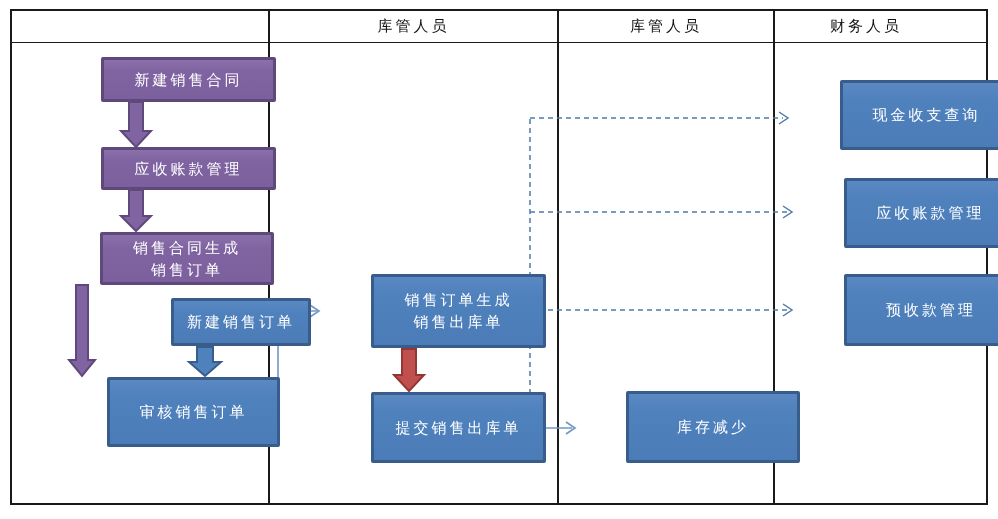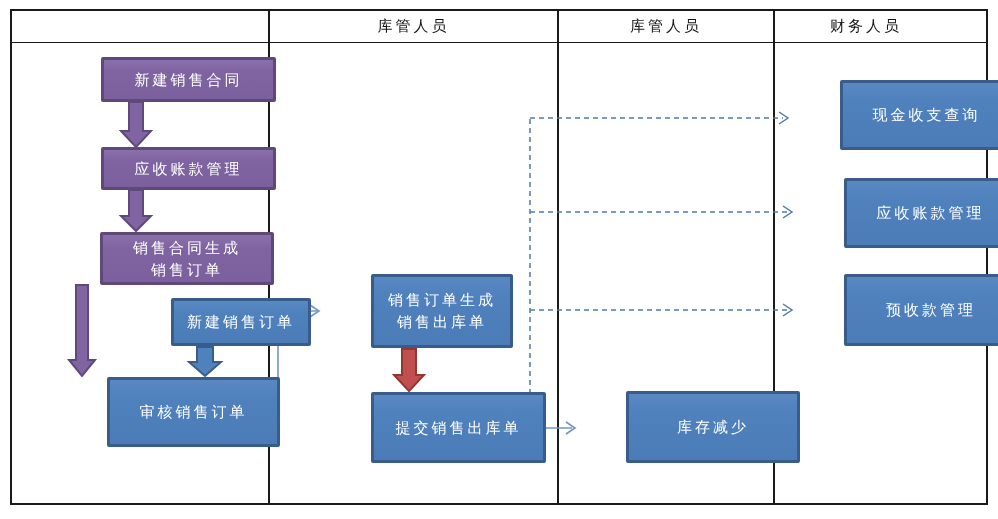--- a/index.html
+++ b/index.html
@@ -144,21 +144,21 @@
       <polyline points="783,304 792,310 783,316"></polyline>
     </g>
   </svg>
 
   <div class="node purple" style="left:53px;  top:57px;  width:175px; height:45px;">新建销售合同</div>
   <div class="node purple" style="left:53px;  top:147px; width:175px; height:43px;">应收账款管理</div>
   <div class="node purple" style="left:52px;  top:232px; width:174px; height:53px;">销售合同生成
 销售订单</div>
   <div class="node blue" style="left:59px;  top:377px; width:173px; height:70px;">审核销售订单</div>
   <div class="node blue" style="left:123px; top:298px; width:140px; height:48px;">新建销售订单</div>
-  <div class="node blue" style="left:323px; top:274px; width:142px; height:74px;">销售订单生成
+  <div class="node blue" style="left:323px; top:274px; width:175px; height:74px;">销售订单生成
 销售出库单</div>
   <div class="node blue" style="left:323px; top:392px; width:175px; height:71px;">提交销售出库单</div>
   <div class="node blue" style="left:578px; top:391px; width:174px; height:72px;">库存减少</div>
   <div class="node blue" style="left:792px; top:80px;  width:173px; height:70px;">现金收支查询</div>
   <div class="node blue" style="left:796px; top:178px; width:173px; height:70px;">应收账款管理</div>
   <div class="node blue" style="left:796px; top:274px; width:174px; height:72px;">预收款管理</div>
 
 </div>
 
 </body></html>

